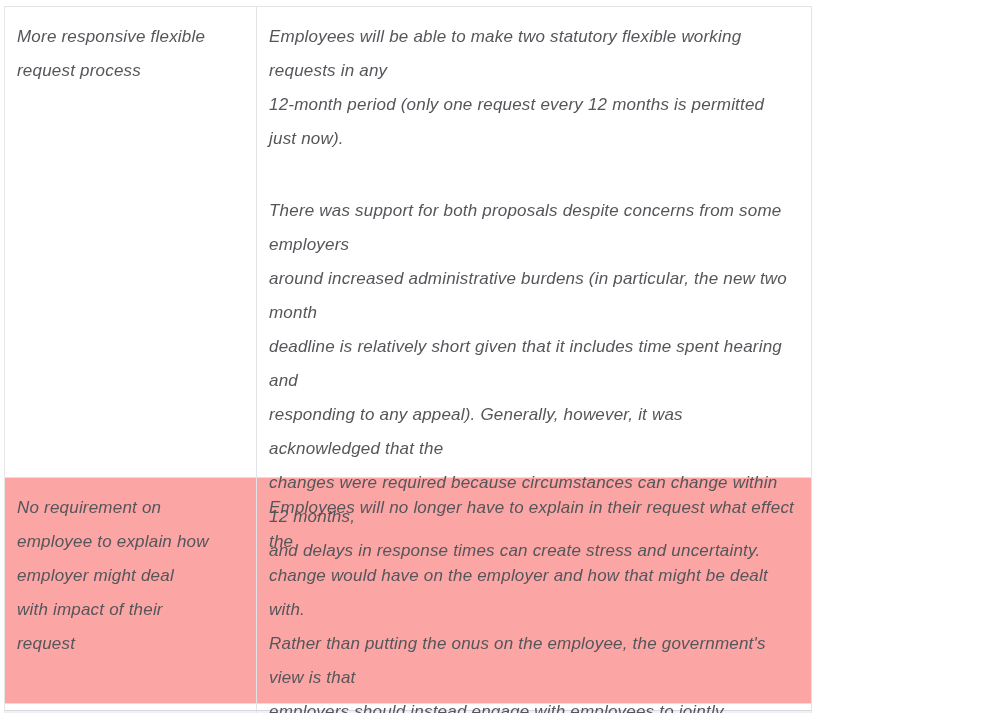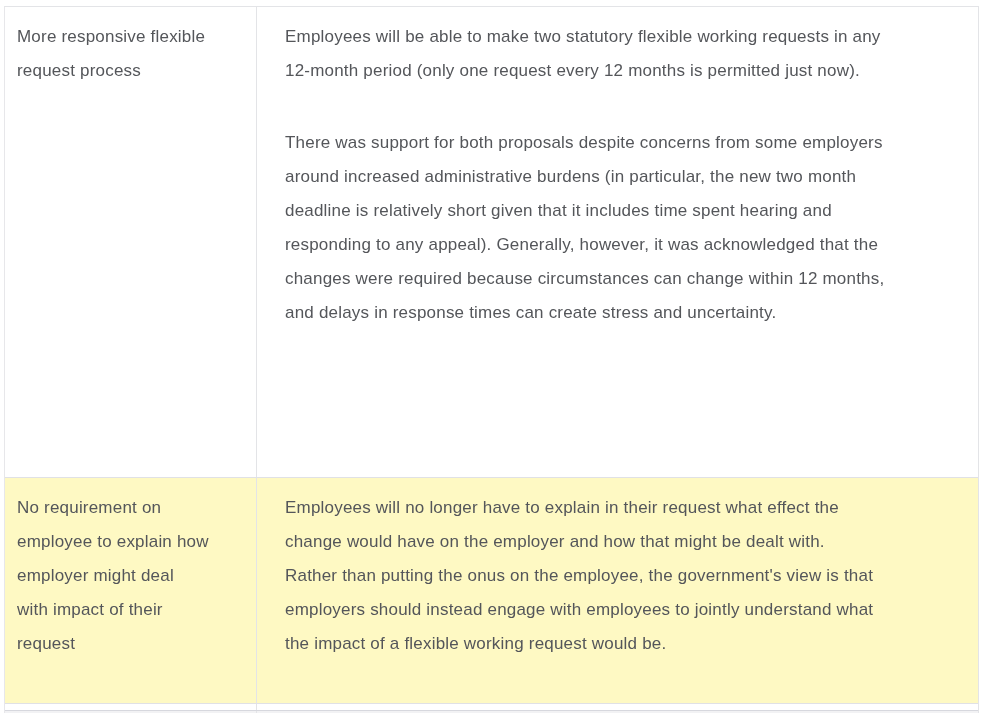--- a/index.html
+++ b/index.html
@@ -11,38 +11,39 @@
     width: 986px;
     height: 713px;
     position: relative;
     overflow: hidden;
     font-family: "Liberation Sans", sans-serif;
   }
   .doc-table {
     position: absolute;
     left: 4px;
     top: 6px;
-    width: 975px;
+    width: 808px;
     border-top: 1px solid #e3e4e7;
     border-left: 1px solid #e7e7ea;
     border-right: 1px solid #e3e4e7;
     box-sizing: border-box;
+    font-style: italic;
   }
   .t-row {
     display: flex;
     box-sizing: border-box;
     border-bottom: 1px solid #e0e1e5;
   }
   .t-row.row-1 {
     height: 471px;
     background: #ffffff;
   }
   .t-row.row-2 {
     height: 226px;
-    background: #fef9c3;
+    background: #fca5a5;
   }
   .t-row.row-3 {
     height: 7px;
     background: #ffffff;
     border-bottom: 1px solid #d7d8de;
   }
   .t-row.row-4 {
     height: 2px;
     background: #f2f2f4;
     border-bottom: none;
@@ -66,21 +67,21 @@
     padding: 0;
   }
   .cell-text {
     color: #54565a;
     font-size: 17px;
     line-height: 34px;
     letter-spacing: 0.2px;
     white-space: pre-line;
   }
   .cell-detail p {
-    margin: 0 0 38px 16px;
+    margin: 0 0 38px 0;
   }
   .cell-detail p:last-child {
     margin-bottom: 0;
   }
 </style>
 </head>
 <body>
 
 <div class="doc-table">
 

